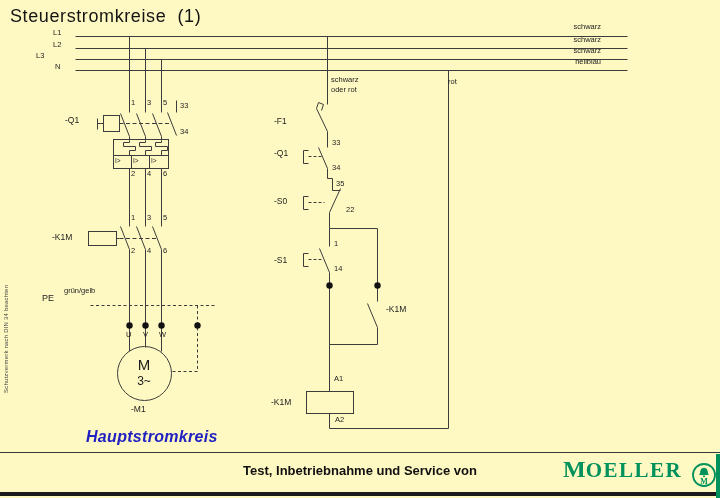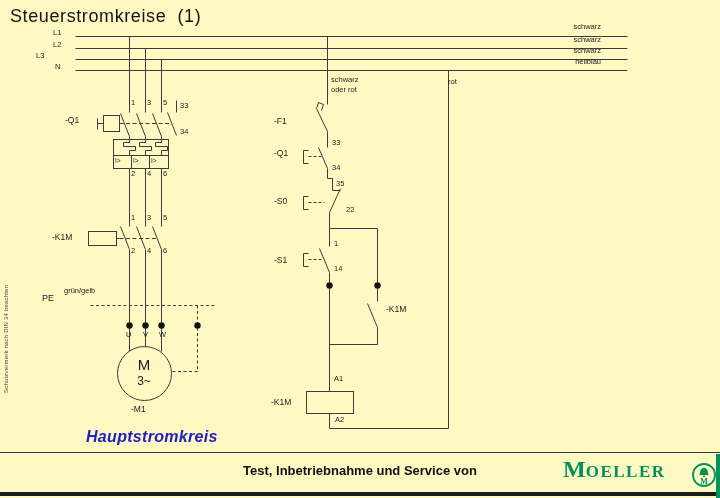--- a/index.html
+++ b/index.html
@@ -36,21 +36,21 @@
   #footer-rule{position:absolute;left:0;top:452px;width:720px;height:1px;background:#3a3a3a;}
   #footer-bar{position:absolute;left:0;top:492px;width:720px;height:4px;background:#1b1b1b;}
   #footer-green{position:absolute;right:0;top:454px;width:4px;height:44px;background:#00915C;}
   .footer-line{position:absolute;left:0;width:720px;text-align:center;font-weight:bold;
                font-size:13px;color:#101010;line-height:1;}
   #footer-l1{top:457px;margin-top:7px;} #footer-l2{top:475px;}
 
   #logo{position:absolute;left:563px;top:457px;display:flex;align-items:baseline;
         color:#00915C;font-family:"Liberation Serif",serif;font-weight:bold;}
   #logo .big{font-size:24px;line-height:1;}
-  #logo .rest{font-size:17px;letter-spacing:1.5px;line-height:1;}
+  #logo .rest{font-size:21px;letter-spacing:1.5px;line-height:1;}
   #emblem{position:absolute;left:690px;top:461px;}
 </style>
 </head>
 <body>
 
 <div id="slide">
 
   <div id="title" class="abs">Steuerstromkreise  (1)</div>
 
   <svg class="wires" width="720" height="498" viewBox="0 0 720 498">

